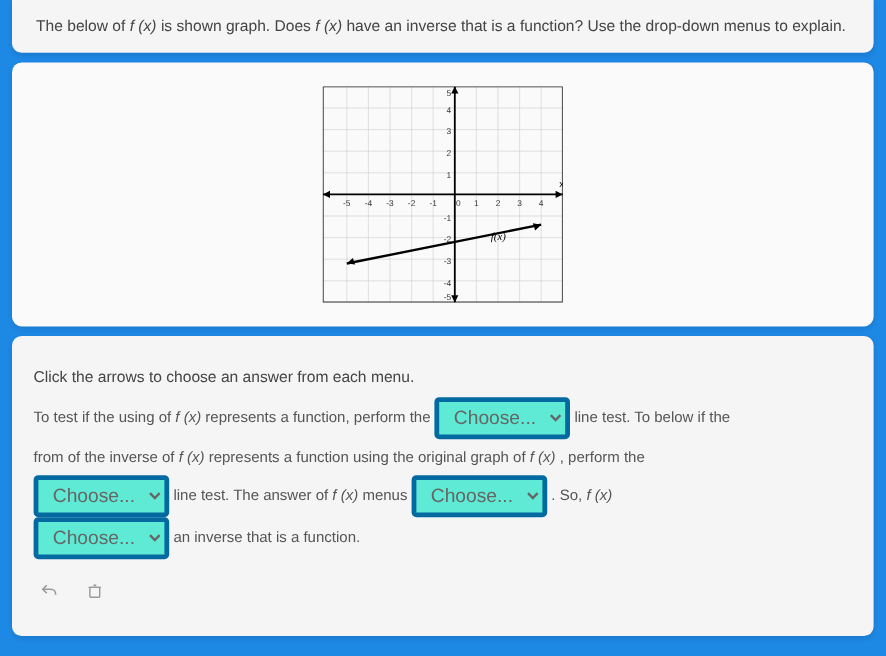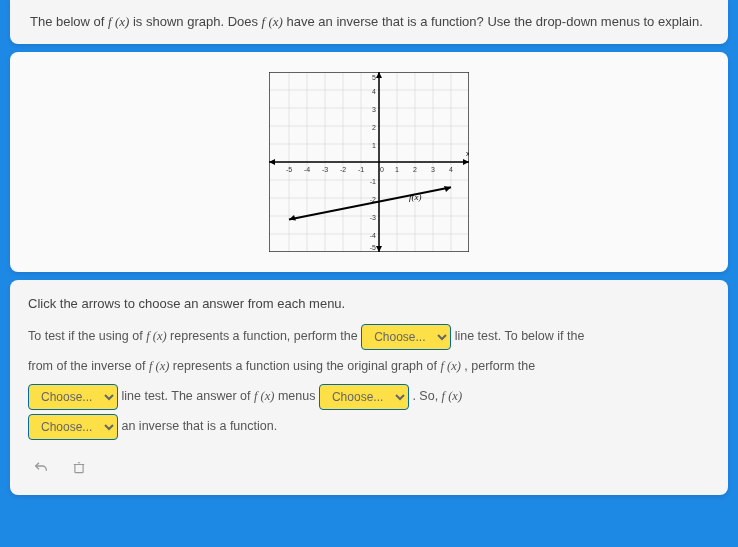--- a/index.html
+++ b/index.html
@@ -8,21 +8,21 @@
       height: 547px;
       background: #1e88e5;
       font-family: Arial, sans-serif;
       padding: 0;
       overflow: hidden;
     }
     .card {
       background: #f5f5f5;
       border-radius: 8px;
       margin: 0 10px 8px 10px;
-      padding: 14px 18px;
+      padding: 24px 18px;
       box-shadow: 0 2px 4px rgba(0,0,0,0.1);
     }
     .question-card {
       border-radius: 0 0 8px 8px;
       margin-top: 0;
       padding: 12px 20px;
     }
     .question-text, .instruction-text {
       font-size: 13px;
       color: #444;
@@ -37,28 +37,28 @@
     .graph-wrap {
       width: 200px;
       height: 180px;
     }
     .answer-card .answer-body {
       font-size: 12.5px;
       color: #555;
       line-height: 2.4;
       margin-top: 8px;
     }
-    .italic-f { font-style: italic; font-family: Liberation Serif, serif; text-align: center; }
+    .italic-f { font-style: italic; font-family: Liberation Sans, sans-serif; text-align: center; }
     select.drop {
       display: inline-block;
-      background: #fde047;
-      border: 1px solid #0369a1;
+      background: #5eead4;
+      border: 4px solid #0369a1;
       border-radius: 4px;
       padding: 4px 8px;
-      font-size: 12px;
+      font-size: 16px;
       color: #666;
       font-family: Arial, sans-serif;
       cursor: pointer;
       vertical-align: middle;
       min-width: 90px;
     }
     .toolbar {
       margin-top: 14px;
       display: flex;
       gap: 12px;

